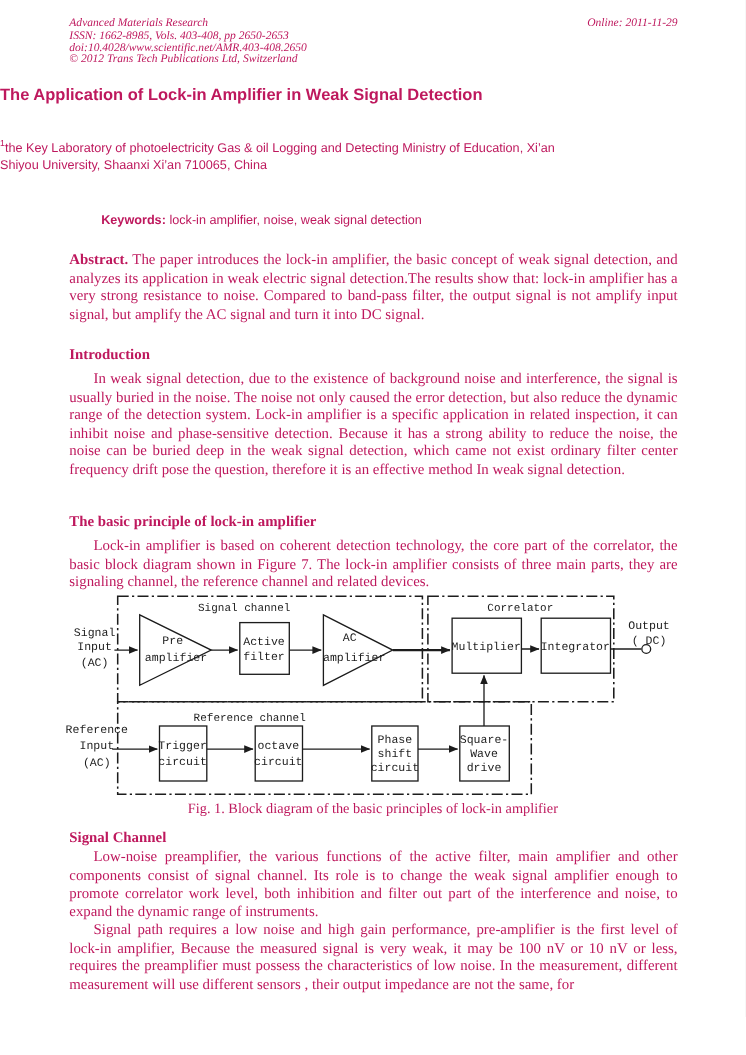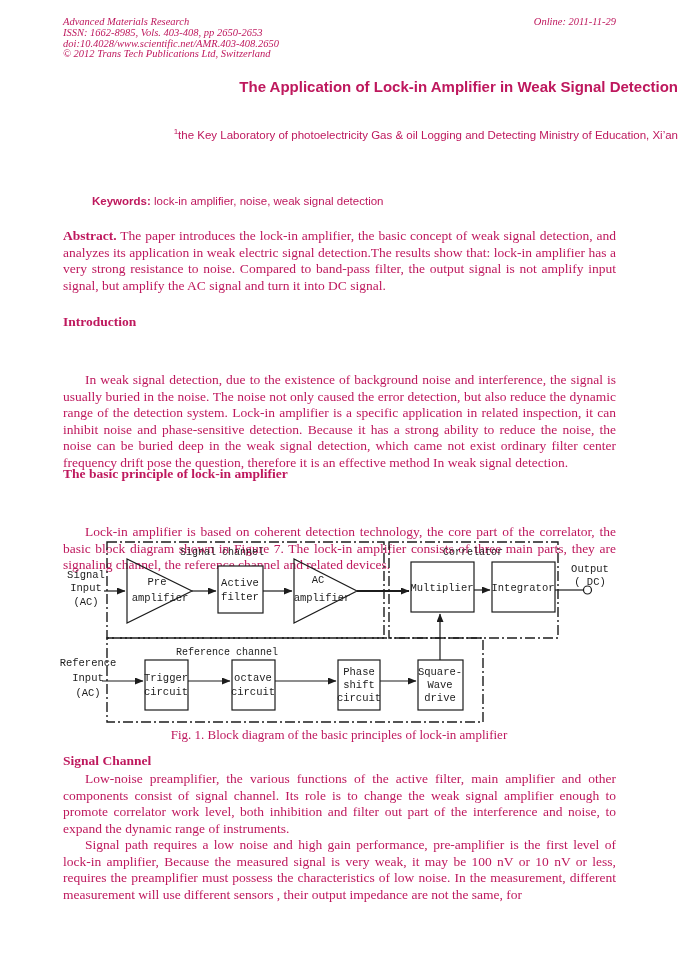--- a/index.html
+++ b/index.html
@@ -9,38 +9,38 @@
     background:#ffffff;
     overflow:hidden;
     font-family:"Liberation Serif", serif;
     color:#be185d;
   }
   .abs{position:absolute;}
   
   .hdr{font:italic 10.5px/10.8px "Liberation Serif", serif;}
   .hdr div{white-space:nowrap;}
   
-  .title{left:0;top:78px;width:678px;text-align:right;
+  .title{left:0;top:78px;width:678px;text-align:left;
     font:bold 15px "Liberation Sans", sans-serif;}
   .authors{left:0;top:101px;width:678px;text-align:center;
     font:13.5px "Liberation Sans", sans-serif;}
-  .affil{left:0;top:128px;width:678px;text-align:right;
+  .affil{left:0;top:128px;width:678px;text-align:left;
     font:11.5px/15.5px "Liberation Sans", sans-serif;}
   .emails{left:0;top:159px;width:678px;text-align:center;
     font:11.5px "Liberation Sans", sans-serif;}
   sup{font-size:70%;line-height:0;}
   
   .kw{left:68px;top:195px;width:553px;
     font:11.5px "Liberation Sans", sans-serif;margin-left:24px;}
   .kw b{font-weight:bold;}
   
   .body-text{width:553px;left:63px;
     font:13.5px/16.5px "Liberation Serif", serif;
     text-align:justify;}
-  .indent{text-indent:22px;margin-top:36px;}
+  .indent{text-indent:22px;}
   .sec-head{left:63px;font:bold 13.5px "Liberation Serif", serif;}
   .caption{left:0;width:678px;text-align:center;
     font:13px "Liberation Serif", serif;}
   
   .fig-svg{left:55px;top:530px;}
   .fig-svg text{font-family:"Liberation Mono", monospace;fill:#1c1c1c;}
   .t-block{font-size:10.5px;}
   .t-group{font-size:10px;}
   .shape{fill:none;stroke:#1c1c1c;stroke-width:1.2;}
   .blockbox{fill:#fff;stroke:#1c1c1c;stroke-width:1.2;}
@@ -61,20 +61,21 @@
     <div>doi:10.4028/www.scientific.net/AMR.403-408.2650</div>
     <div>© 2012 Trans Tech Publications Ltd, Switzerland</div>
   </div>
   <div class="abs hdr" style="right:62px;top:17px;">Online: 2011-11-29</div>
 
   <div class="abs title">The Application of Lock-in Amplifier in Weak Signal Detection</div>
 
 
   <div class="abs affil">
     <div><sup>1</sup><span>the Key Laboratory of photoelectricity Gas &amp; oil Logging and Detecting Ministry of Education, Xi’an</span></div>
+    <div>Shiyou University, Shaanxi Xi’an 710065, China</div>
   </div>
 
 
   <div class="abs kw"><b>Keywords:</b> <span>lock-in amplifier, noise, weak signal detection</span></div>
 
   <div class="abs body-text" style="top:228px;"><b>Abstract.</b> <span>The paper introduces the lock-in amplifier, the basic concept of weak signal detection, and analyzes its application in weak electric signal detection.The results show that: lock-in amplifier has a very strong resistance to noise. Compared to band-pass filter, the output signal is not amplify input signal, but amplify the AC signal and turn it into DC signal.</span></div>
 
   <div class="abs sec-head" style="top:314px;">Introduction</div>
   <div class="abs body-text indent" style="top:336px;">In weak signal detection, due to the existence of background noise and interference, the signal is usually buried in the noise. The noise not only caused the error detection, but also reduce the dynamic range of the detection system. Lock-in amplifier is a specific application in related inspection, it can inhibit noise and phase-sensitive detection. Because it has a strong ability to reduce the noise, the noise can be buried deep in the weak signal detection, which came not exist ordinary filter center frequency drift pose the question, therefore it is an effective method In weak signal detection.</div>
 

